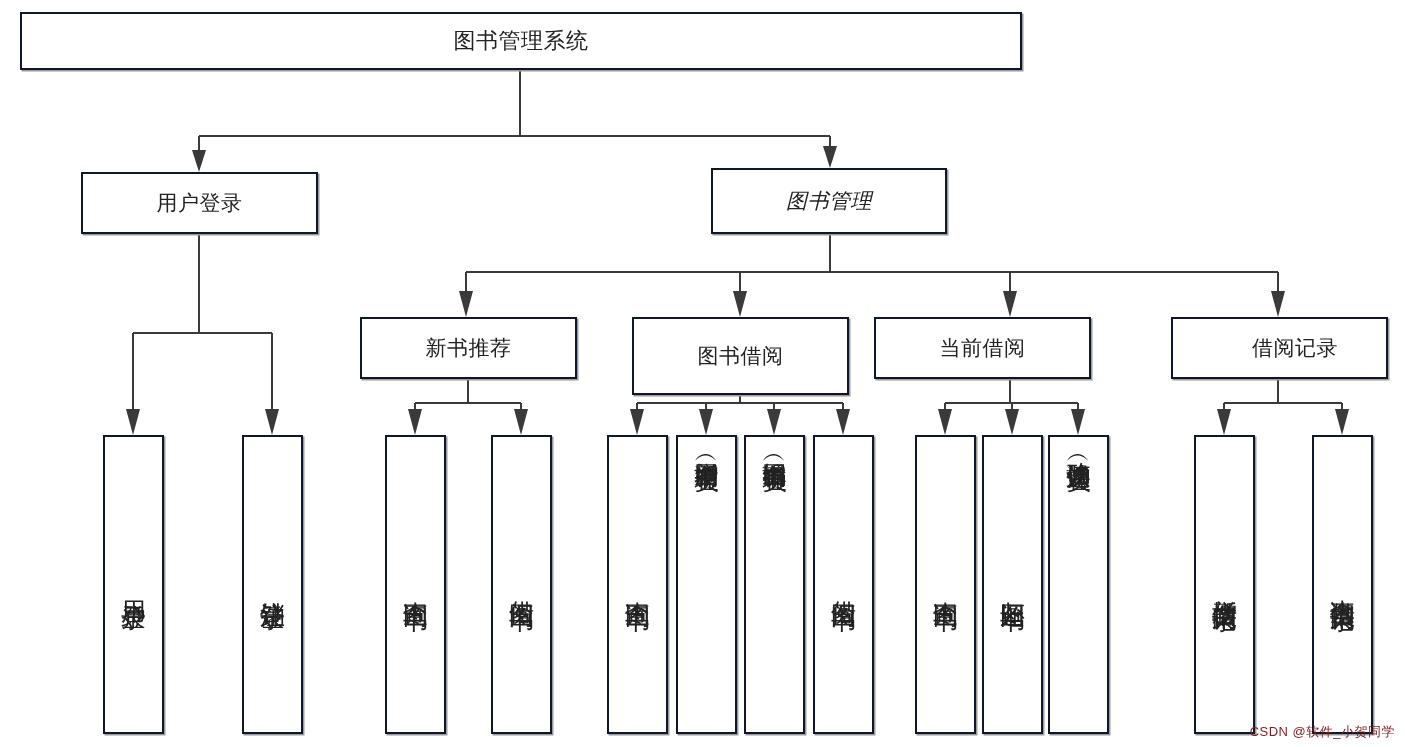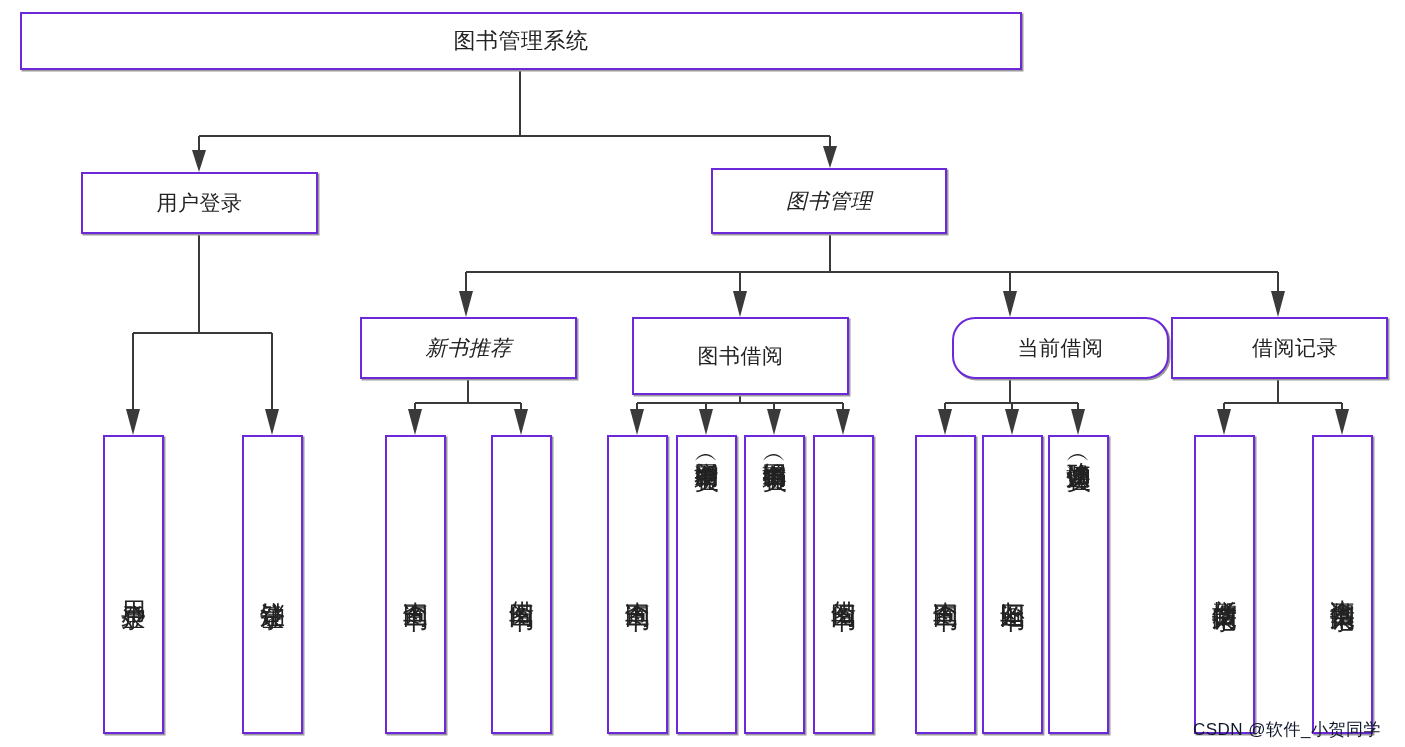--- a/index.html
+++ b/index.html
@@ -18,21 +18,21 @@
   
   #connectors{
     position:absolute;left:0;top:0;
     width:1405px;height:747px;
     pointer-events:none;
   }
   .node{
     position:absolute;
     box-sizing:border-box;
     background:#ffffff;
-    border:2px solid #6d28d9;
+    border:2px solid #0f172a;
     box-shadow:1.5px 1.5px 0 0 #9a9a9a;
     display:flex;
     align-items:center;
     justify-content:center;
     color:#222222;
     z-index:2;
   }
   .node .label{
     display:block;
     text-align:center;
@@ -64,23 +64,23 @@
     font-size:24px;
     letter-spacing:1px;
   }
   
   .node.v.mid{
     align-items:center;
     padding-top:0;
   }
   #watermark{
     position:absolute;
-    right:24px;bottom:6px;
-    font-size:17px;
-    color:#0f172a;
+    right:10px;bottom:6px;
+    font-size:13px;
+    color:#7f1d1d;
     z-index:5;
     white-space:nowrap;
     letter-spacing:0.5px;
   }
 </style>
 </head>
 <body>
 
 <div id="diagram-root">
 
@@ -169,29 +169,29 @@
   </div>
 
   <div class="node h" style="left:81px;top:172px;width:237px;height:62px;">
     <span class="label">用户登录</span>
   </div>
 
   <div class="node h" style="left:711px;top:168px;width:236px;height:66px;font-style:italic;">
     <span class="label">图书管理</span>
   </div>
 
-  <div class="node h" style="left:360px;top:317px;width:217px;height:62px;font-style:italic;">
+  <div class="node h" style="left:360px;top:317px;width:217px;height:62px;">
     <span class="label">新书推荐</span>
   </div>
 
   <div class="node h" style="left:632px;top:317px;width:217px;height:78px;">
     <span class="label">图书借阅</span>
   </div>
 
-  <div class="node h" style="left:952px;top:317px;width:217px;height:62px;border-radius:23px;">
+  <div class="node h" style="left:874px;top:317px;width:217px;height:62px;">
     <span class="label">当前借阅</span>
   </div>
 
   <div class="node h" style="left:1171px;top:317px;width:217px;height:62px;padding-left:31px;">
     <span class="label">借阅记录</span>
   </div>
 
   <div class="node v mid" style="left:103px;top:435px;width:61px;height:299px;">
     <span class="label">用户登录</span>
   </div>

